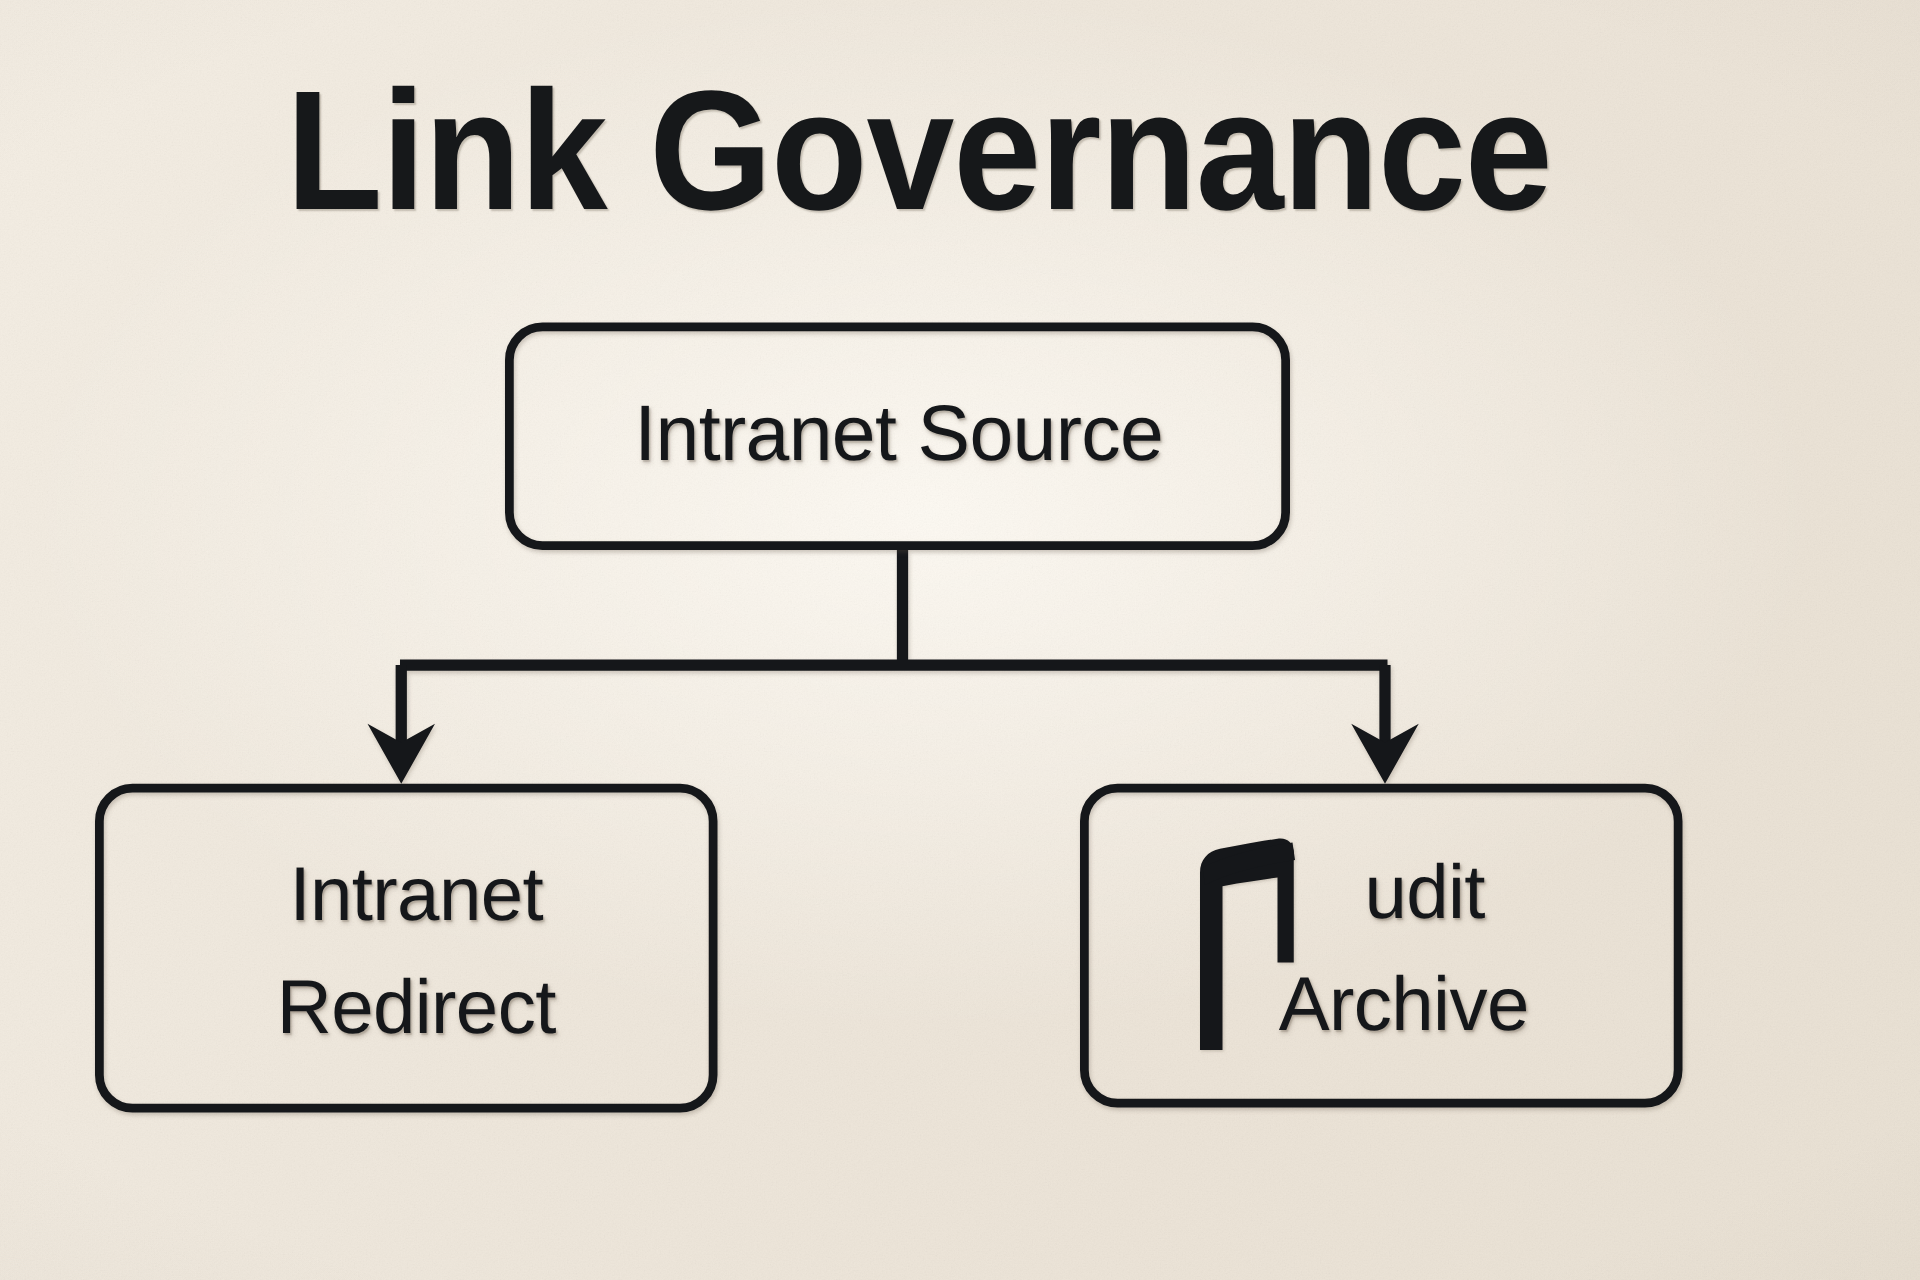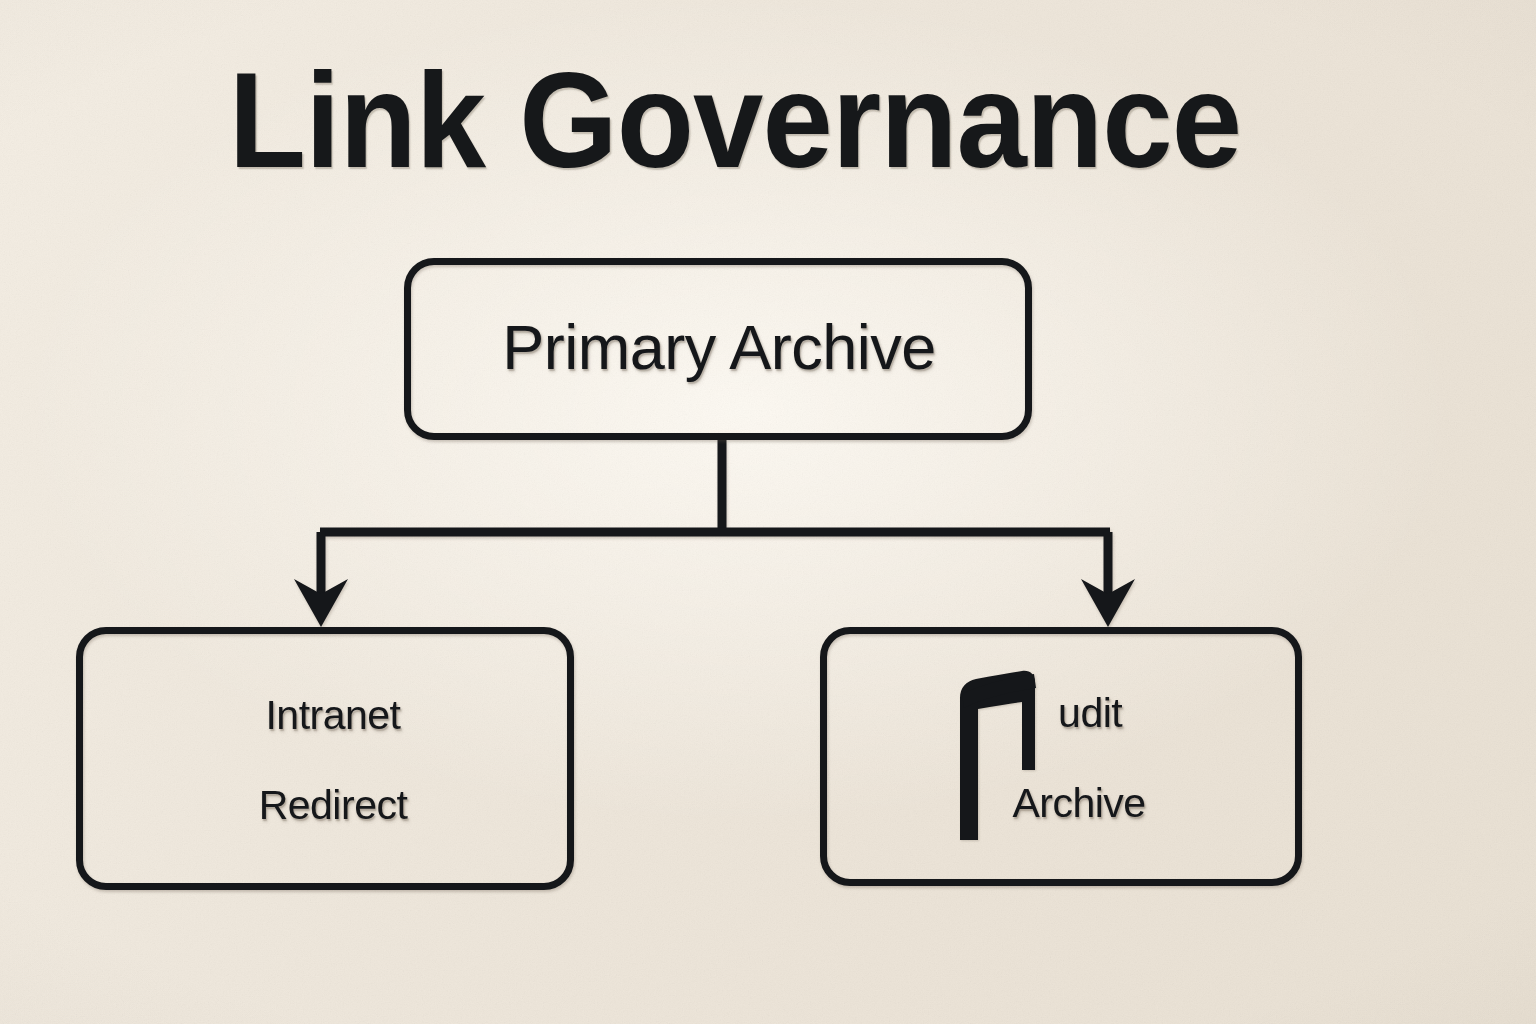--- a/index.html
+++ b/index.html
@@ -65,21 +65,21 @@
     border: 7px solid #15171a;
     border-radius: 30px;
     background: transparent;
     display: flex;
     align-items: center;
     justify-content: center;
     filter: drop-shadow(1.5px 2.5px 1.5px rgba(96,84,68,0.30));
   }
   .node-label {
     color: #15171a;
-    font-size: 41px;
+    font-size: 61px;
     line-height: 90px;
     font-weight: 400;
     letter-spacing: -0.5px;
     text-align: center;
     white-space: pre-line;
     text-shadow: 1.2px 1.8px 1.2px rgba(96,84,68,0.26);
   }
 
   #node-primary {
     left: 404px;
@@ -96,21 +96,21 @@
     left: 76px;
     top: 627px;
     width: 498px;
     height: 263px;
   }
   #node-intranet .node-label {
     transform: translate(8px, 1px);
   }
 
   #node-audit {
-    left: 820px;
+    left: 864px;
     top: 627px;
     width: 482px;
     height: 259px;
   }
   #node-audit .node-label {
     transform: translate(18px, 1px);
   }
   
   #node-audit .node-label { position: relative; }
   #glyph-A-broken {
@@ -166,21 +166,21 @@
       <line x1="321" y1="532" x2="321" y2="600"></line>
 
       <line x1="1108" y1="532" x2="1108" y2="600"></line>
     </g>
 
     <path d="M321 627 L294 579 L321 594 L348 579 Z" fill="#15171a" stroke="none"></path>
     <path d="M1108 627 L1081 579 L1108 594 L1135 579 Z" fill="#15171a" stroke="none"></path>
   </svg>
 
   <div class="node" id="node-primary">
-    <div class="node-label">Primary Archive</div>
+    <div class="node-label">Intranet Source</div>
   </div>
 
   <div class="node" id="node-intranet">
     <div class="node-label">Intranet
 Redirect</div>
   </div>
 
   <div class="node" id="node-audit">
     <div class="node-label"> udit
 Archive</div>

